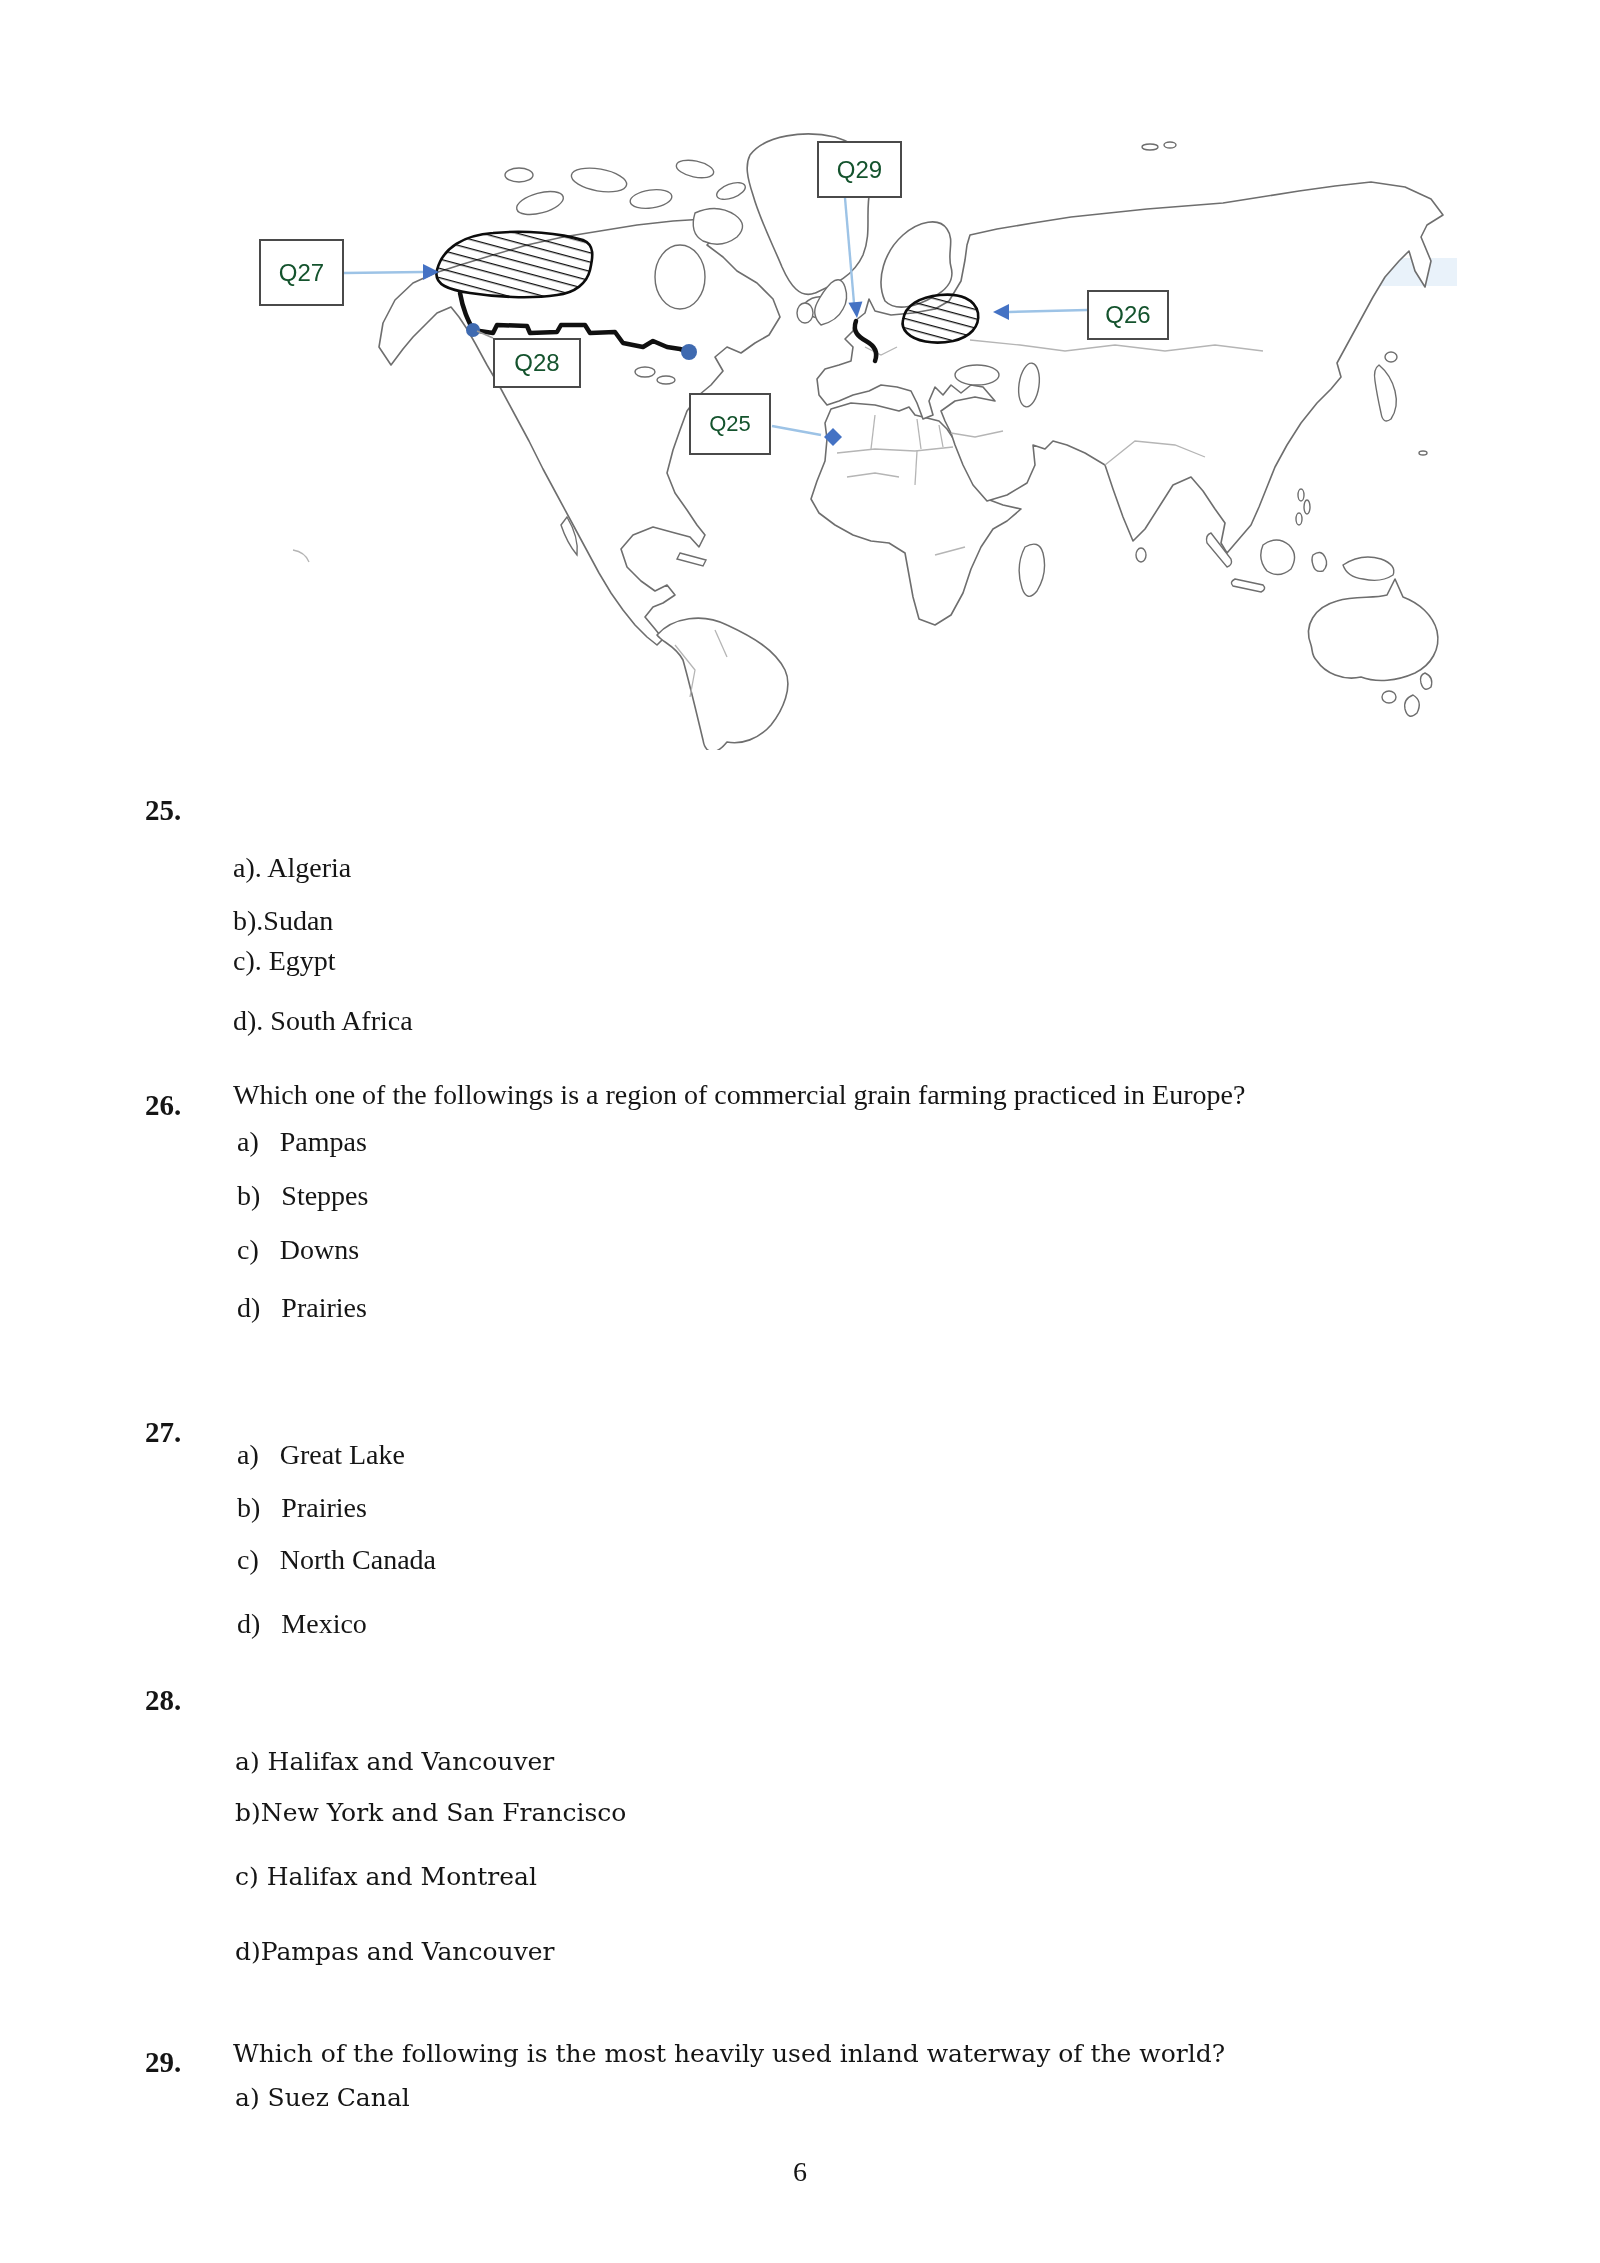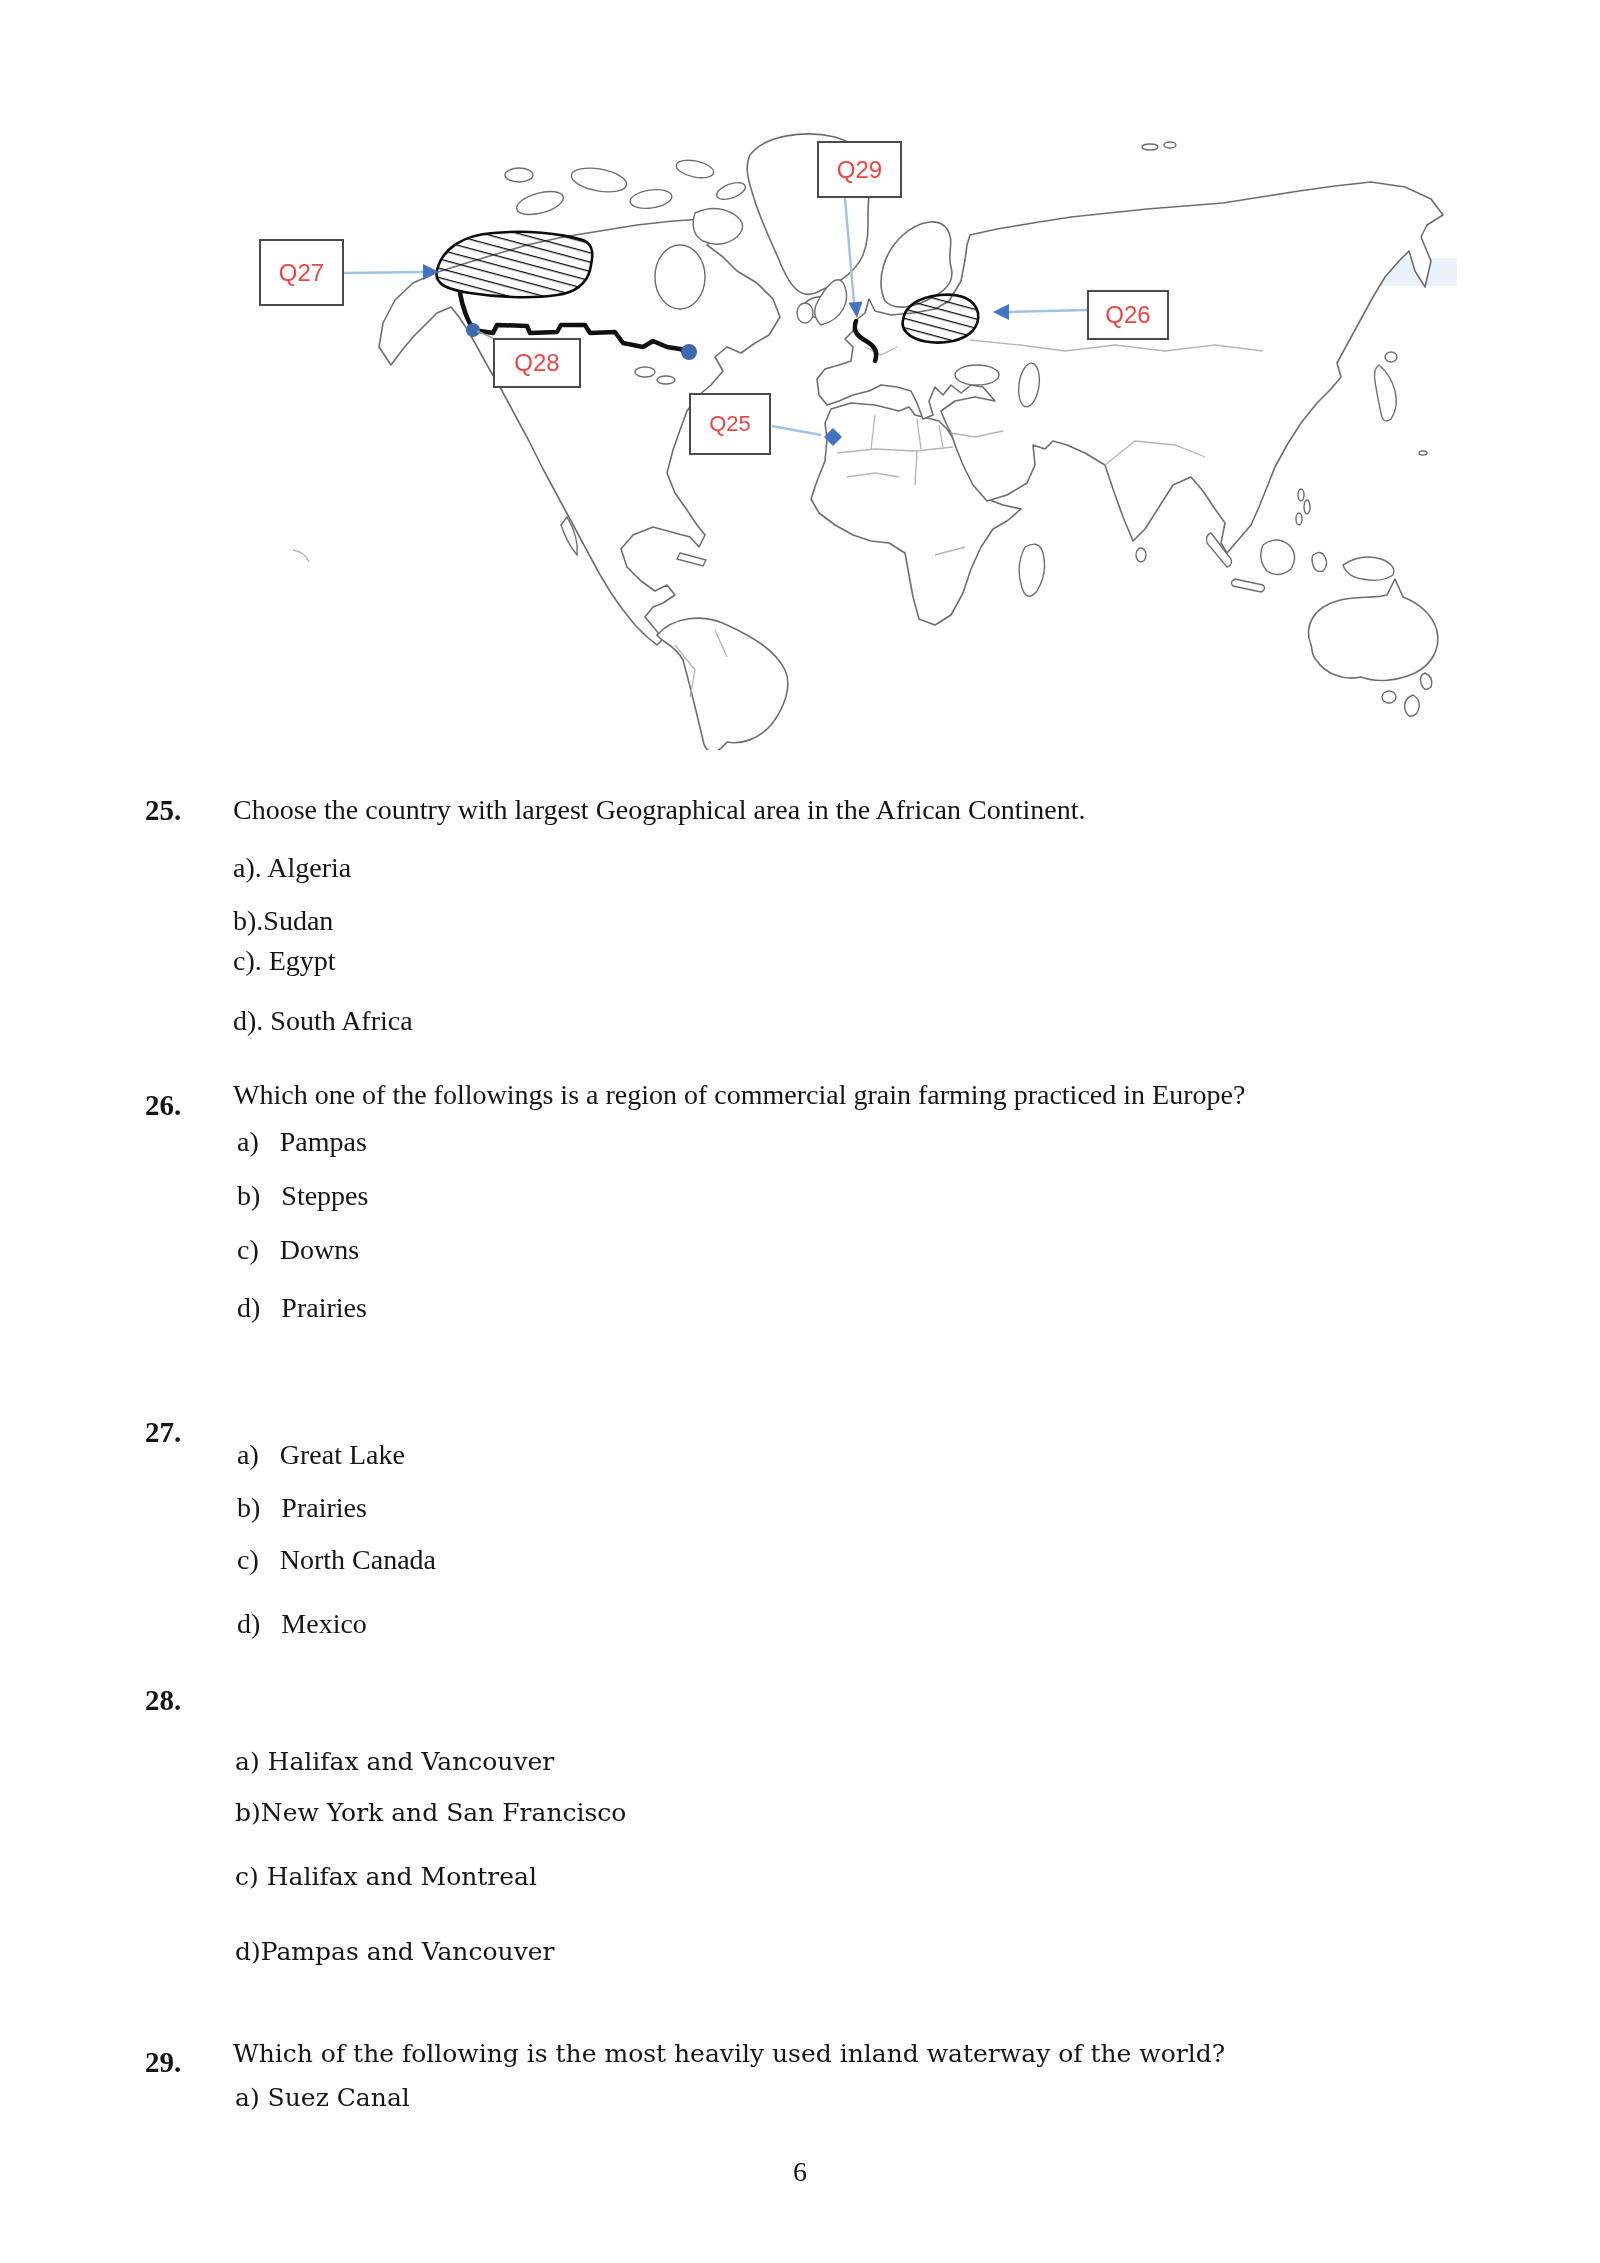--- a/index.html
+++ b/index.html
@@ -4,21 +4,21 @@
 <style>
   html,body{margin:0;padding:0;background:#ffffff;}
   #page{position:relative;width:1600px;height:2263px;background:#ffffff;overflow:hidden;
         font-family:"Liberation Serif",serif;color:#151515;}
   .line{position:absolute;white-space:pre;line-height:36px;}
   .serif1{font-family:"Liberation Serif",serif;font-size:28px;}
   .serif2{font-family:"DejaVu Serif",serif;font-size:25px;}
   .qnum{font-family:"Liberation Serif",serif;font-size:29px;font-weight:bold;}
   .maplabel{position:absolute;display:flex;align-items:center;justify-content:center;
             background:#ffffff;border:2px solid #4a4a4a;
-            font-family:"Liberation Sans",sans-serif;font-size:24px;color:#ef4444;box-sizing:border-box;}
+            font-family:"Liberation Sans",sans-serif;font-size:24px;color:#14532d;box-sizing:border-box;}
   .pagenum{position:absolute;font-family:"Liberation Serif",serif;font-size:28px;}
   svg .coast{fill:#ffffff;stroke:#6e6e6e;stroke-width:1.6;stroke-linejoin:round;}
   svg .isle{fill:#ffffff;stroke:#6e6e6e;stroke-width:1.4;}
   svg .faint{fill:none;stroke:#b5b5b5;stroke-width:1.3;}
   svg .anno{fill:none;stroke:#101010;stroke-width:4.5;stroke-linecap:round;stroke-linejoin:round;}
   svg .leader{fill:none;stroke:#9dc3e6;stroke-width:2.4;}
 </style>
 </head>
 <body>
 
@@ -194,21 +194,20 @@
 
     
     <div class="maplabel" style="left:84px;top:154px;width:85px;height:67px;">Q27</div>
     <div class="maplabel" style="left:642px;top:56px;width:85px;height:57px;">Q29</div>
     <div class="maplabel" style="left:912px;top:189px;width:82px;height:50px;margin-top:16px;">Q26</div>
     <div class="maplabel" style="left:318px;top:253px;width:88px;height:50px;">Q28</div>
     <div class="maplabel" style="left:514px;top:308px;width:82px;height:62px;font-size:22px;">Q25</div>
   </div>
 
   <div class="line qnum" style="left:145px;top:792px">25.</div>
-  <div class="line serif1" style="left:233px;top:792px">Choose the country with largest Geographical area in the African Continent.</div>
   <div class="line serif1" style="left:233px;top:850px">a). Algeria</div>
   <div class="line serif1" style="left:233px;top:903px">b).Sudan</div>
   <div class="line serif1" style="left:233px;top:943px">c). Egypt</div>
   <div class="line serif1" style="left:233px;top:1003px">d). South Africa</div>
 
   <div class="line qnum" style="left:145px;top:1087px">26.</div>
   <div class="line serif1" style="left:233px;top:1077px">Which one of the followings is a region of commercial grain farming practiced in Europe?</div>
   <div class="line serif1" style="left:237px;top:1124px">a)   Pampas</div>
   <div class="line serif1" style="left:237px;top:1178px">b)   Steppes</div>
   <div class="line serif1" style="left:237px;top:1232px">c)   Downs</div>

